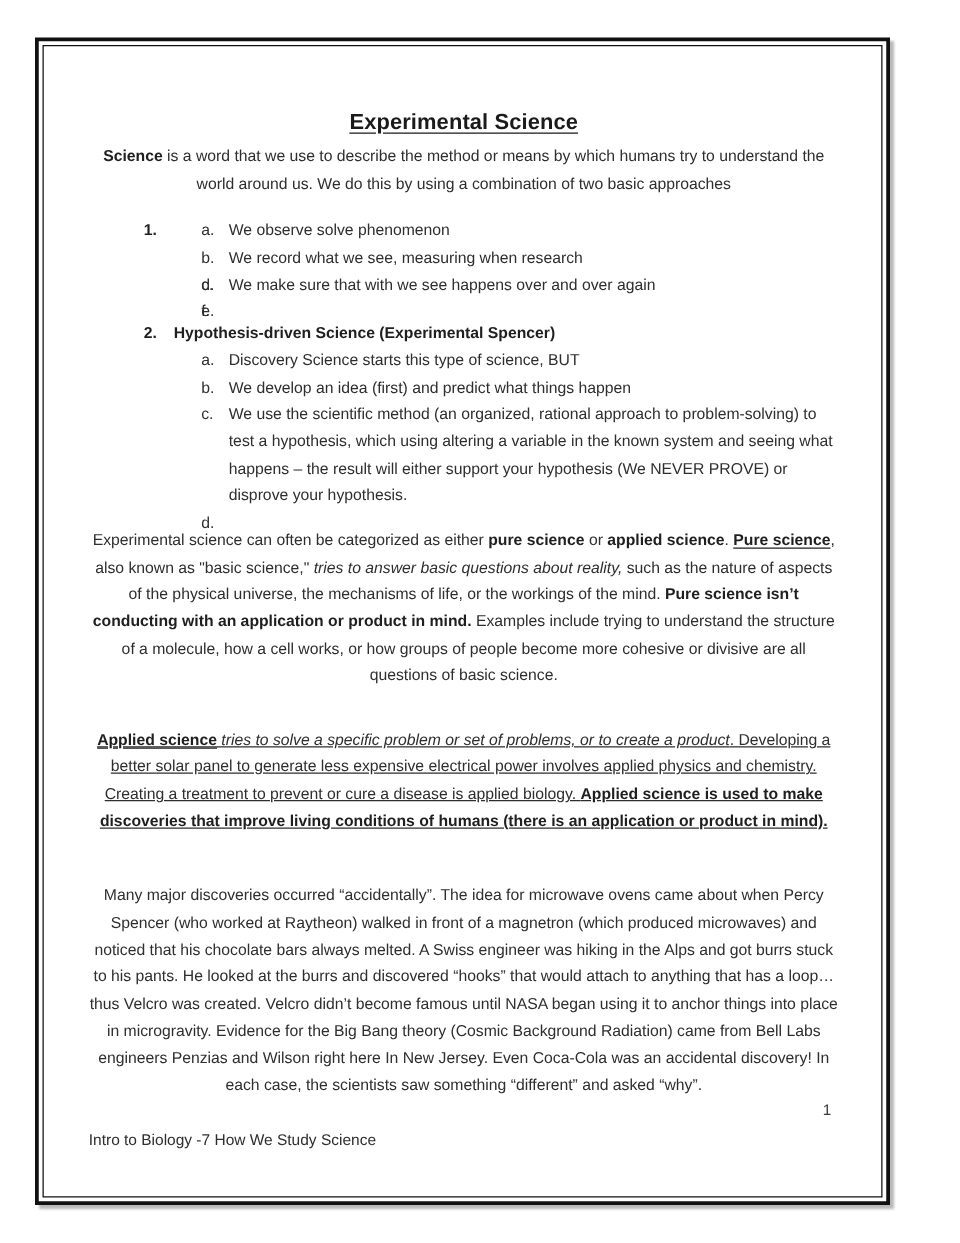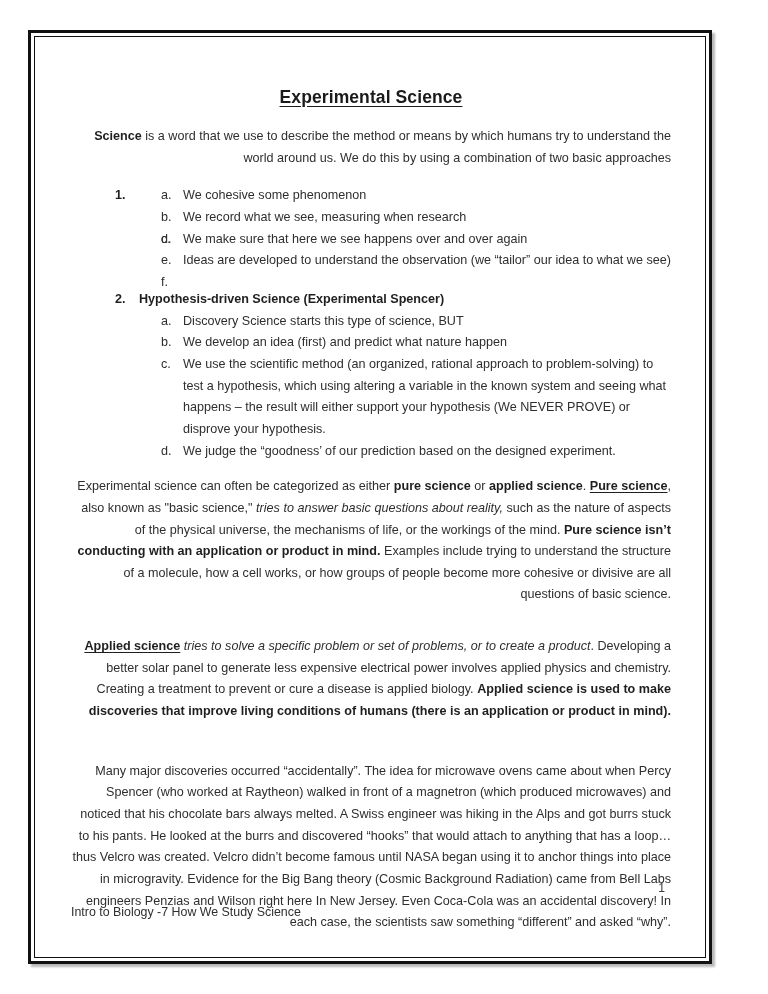--- a/index.html
+++ b/index.html
@@ -54,28 +54,28 @@
     text-align: center;
     font-size: 17.5px;
     font-weight: bold;
     color: #1a1a1a;
     text-decoration: underline;
     text-underline-offset: 3px;
     letter-spacing: 0.1px;
   }
 
   p.body-par {
-    margin: 18px 0 0 0;
+    margin: 7px 0 0 0;
     font-size: 12.6px;
     line-height: 1.72;
     color: #2e2e2e;
-    text-align: right;
+    text-align: center;
   }
   p.body-par.tight { margin-top: 14px; }
-  p.body-par.gap-lg { margin-top: 30px; }
+  p.body-par.gap-lg { margin-top: 30px; text-decoration: underline; }
   p.body-par.gap-xl { margin-top: 38px; }
 
   
   .outline { margin: 16px 0 0 0; }
 
   .olevel1 {
     position: relative;
     margin: 0 0 0 0;
     padding-left: 68px;
     font-size: 12.6px;
@@ -141,64 +141,62 @@
 
     <p class="body-par"><span class="run-b">Science</span><span> is a word that we use to describe the method or means by which humans try to understand the world around us.  We do this by using a combination of two basic approaches</span></p>
 
     <div class="outline">
       <div>
         <div class="olevel1">
           <span class="marker">1.</span>
         </div>
         <div class="olevel2">
           <span class="marker">a.</span>
-          <span>We cohesive some phenomenon</span>
+          <span>We observe solve phenomenon</span>
         </div>
         <div class="olevel2">
           <span class="marker">b.</span>
           <span>We record what we see, measuring when research</span>
         </div>
         <div class="olevel2">
           <span class="marker">c.</span>
         </div>
         <div class="olevel2">
           <span class="marker">d.</span>
-          <span>We make sure that here we see happens over and over again</span>
+          <span>We make sure that with we see happens over and over again</span>
         </div>
         <div class="olevel2">
           <span class="marker">e.</span>
-          <span>Ideas are developed to understand the observation (we “tailor” our idea to what we see)</span>
         </div>
         <div class="olevel2">
           <span class="marker">f.</span>
         </div>
       </div>
 
       <div class="group-gap"></div>
 
       <div>
         <div class="olevel1">
           <span class="marker">2.</span>
           <span>Hypothesis-driven Science (Experimental Spencer)</span>
         </div>
         <div class="olevel2">
           <span class="marker">a.</span>
           <span>Discovery Science starts this type of science, BUT</span>
         </div>
         <div class="olevel2">
           <span class="marker">b.</span>
-          <span>We develop an idea (first) and predict what nature happen</span>
+          <span>We develop an idea (first) and predict what things happen</span>
         </div>
         <div class="olevel2">
           <span class="marker">c.</span>
           <span>We use the scientific method (an organized, rational approach to problem-solving) to test  a hypothesis, which using altering a variable in the known system and seeing what happens – the result will either support your hypothesis (We NEVER PROVE)  or disprove your hypothesis.</span>
         </div>
         <div class="olevel2">
           <span class="marker">d.</span>
-          <span>We judge the “goodness’ of our prediction based on the designed experiment.</span>
         </div>
       </div>
     </div>
 
     <p class="body-par tight"><span>Experimental science can often be categorized as either </span><span class="run-b">pure science</span><span> or </span><span class="run-b">applied science</span><span>. </span><span class="run-bu">Pure science</span><span>, also known as "basic science,"</span><span class="run-i"> tries to answer basic questions about reality,</span><span> such as the nature of aspects of the physical universe, the mechanisms of life, or the workings of the mind. </span><span class="run-b">Pure science isn’t conducting with an application or product in mind.</span><span> Examples include trying to understand the structure of a molecule, how a cell works, or how groups of people become more cohesive or divisive are all questions of basic science.</span></p>
 
     <p class="body-par gap-lg"><span class="run-bu">Applied science</span><span class="run-i"> tries to solve a specific problem or set of problems, or to create a product</span><span>. Developing a better solar panel to generate less expensive electrical power involves applied physics and chemistry. Creating a treatment to prevent or cure a disease is applied biology. </span><span class="run-b">Applied science is used to make discoveries that improve living conditions of humans (there is an application or product in mind).</span></p>
 
     <p class="body-par gap-xl"><span>Many major discoveries occurred “accidentally”.  The idea for microwave ovens came about when Percy Spencer (who worked at Raytheon) walked in front of a magnetron (which produced microwaves) and noticed that his chocolate bars always melted. A Swiss engineer was hiking in the Alps and got burrs stuck to his pants.  He looked at the burrs and discovered “hooks” that would attach to anything that has a loop…thus Velcro was created.  Velcro didn’t become famous until NASA began using it to anchor things into place in microgravity. Evidence for the Big Bang theory (Cosmic Background Radiation) came from Bell Labs engineers Penzias and Wilson right here In New Jersey. Even Coca-Cola was an accidental discovery!   In each case, the scientists saw something “different” and asked “why”.</span></p>
 

